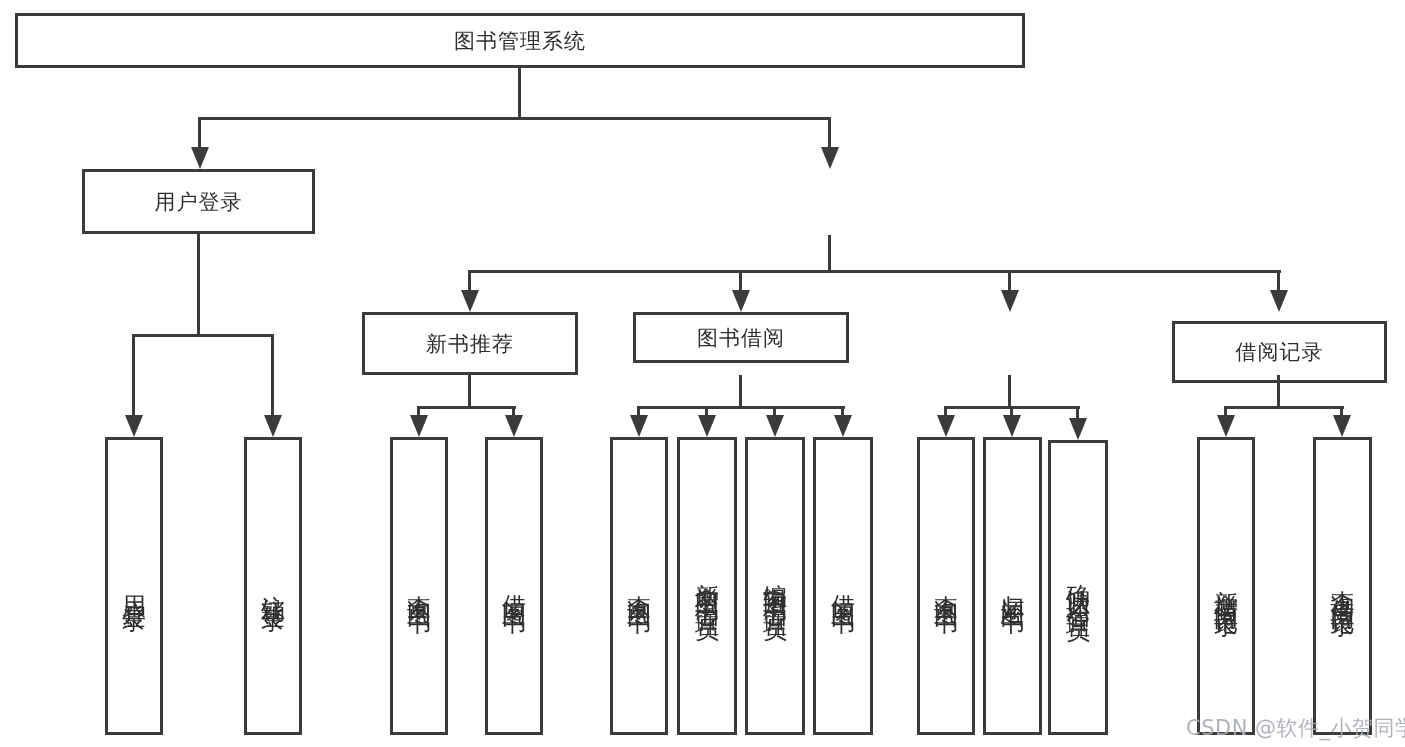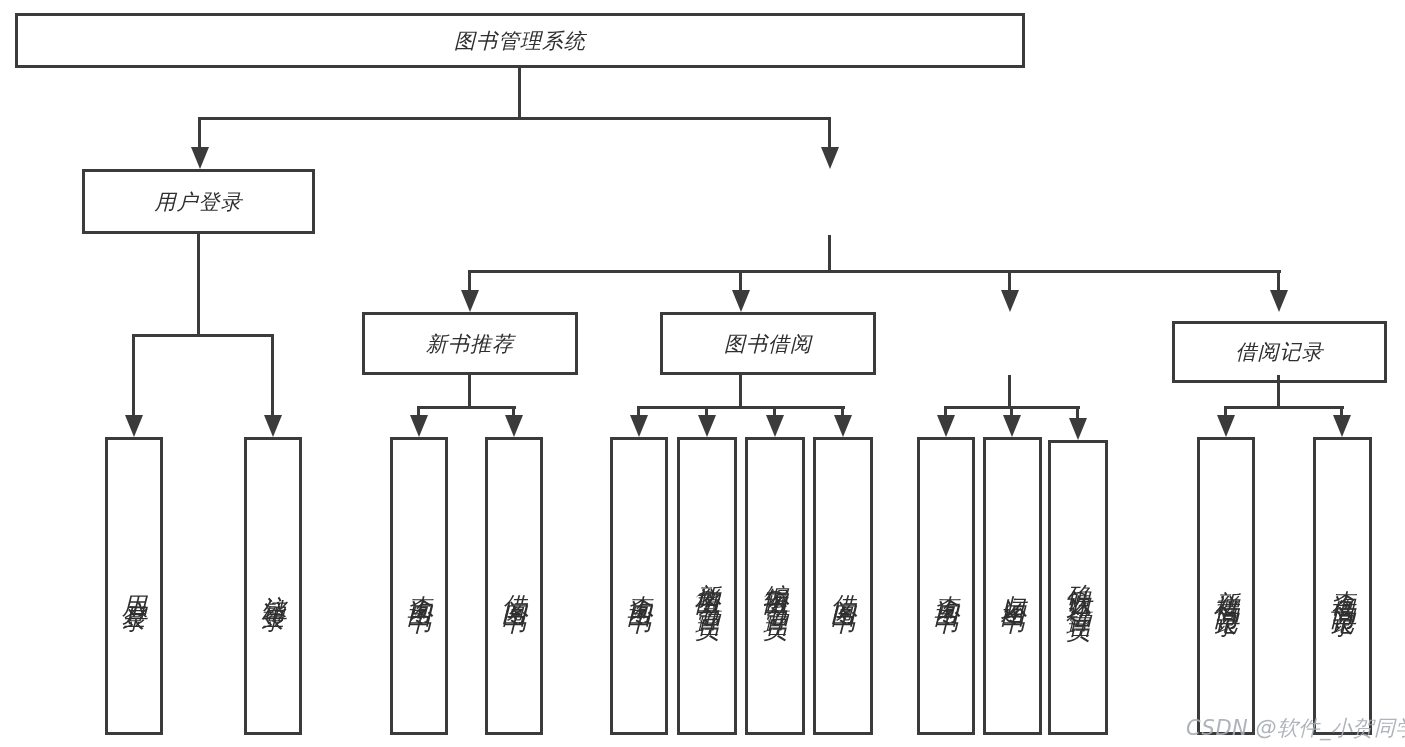--- a/index.html
+++ b/index.html
@@ -12,21 +12,20 @@
   body {
     background: var(--background);
     font-family: "DejaVu Sans", "Liberation Sans", sans-serif;
   }
   .canvas {
     position: relative;
     width: 1405px;
     height: 747px;
     background: var(--background);
     overflow: hidden;
-    font-style: italic;
   }
   .box {
     position: absolute;
     box-sizing: border-box;
     border: 3px solid var(--line);
     background: var(--background);
     display: flex;
     align-items: center;
     justify-content: center;
     font-size: 21px;
@@ -99,21 +98,21 @@
   <div class="vline" style="left:468px; top:270px; height:22px;"></div>
   <div class="arrow" style="left:461px; top:290px;"></div>
   <div class="vline" style="left:739px; top:270px; height:22px;"></div>
   <div class="arrow" style="left:732px; top:290px;"></div>
   <div class="vline" style="left:1008px; top:270px; height:22px;"></div>
   <div class="arrow" style="left:1001px; top:290px;"></div>
   <div class="vline" style="left:1277px; top:270px; height:22px;"></div>
   <div class="arrow" style="left:1270px; top:290px;"></div>
 
   <div class="box" style="left:362px; top:312px; width:216px; height:63px;">新书推荐</div>
-  <div class="box" style="left:660px; top:312px; width:216px; height:63px;">图书借阅</div>
+  <div class="box" style="left:633px; top:312px; width:216px; height:51px;">图书借阅</div>
   <div class="box" style="left:1172px; top:321px; width:215px; height:62px;">借阅记录</div>
 
   <div class="vline" style="left:468px; top:375px; height:33px;"></div>
   <div class="hline" style="left:417px; top:406px; width:99px;"></div>
   <div class="vline" style="left:417px; top:406px; height:12px;"></div>
   <div class="arrow" style="left:410px; top:415px;"></div>
   <div class="vline" style="left:512px; top:406px; height:12px;"></div>
   <div class="arrow" style="left:505px; top:415px;"></div>
 
   <div class="vline" style="left:739px; top:375px; height:33px;"></div>

